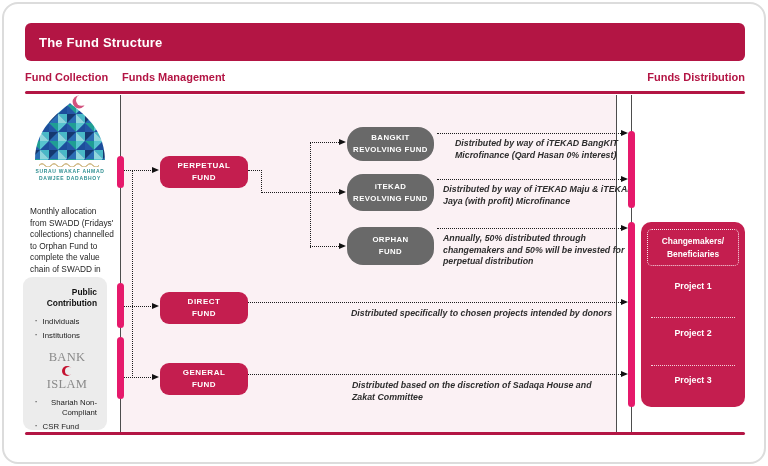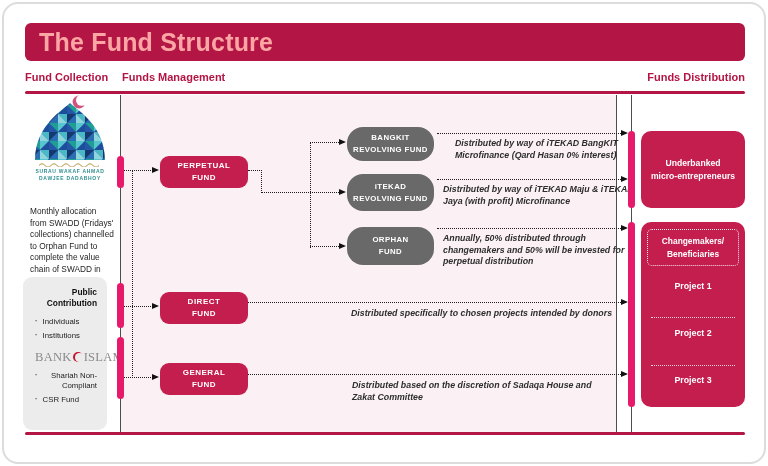--- a/index.html
+++ b/index.html
@@ -3,21 +3,21 @@
 <meta charset="utf-8">
 <style>
   html,body{margin:0;padding:0;background:#fff;}
   body{font-family:"Liberation Sans",sans-serif;-webkit-font-smoothing:antialiased;}
   #stage{position:relative;width:768px;height:466px;background:#fff;overflow:hidden;}
   .frame{position:absolute;inset:2px;border:2px solid #dcdcdc;border-radius:16px;pointer-events:none;}
   .abs{position:absolute;}
   
   .header-bar{left:25px;top:23px;width:720px;height:38px;background:#b31544;border-radius:6px;
     display:flex;align-items:center;padding-left:14px;box-sizing:border-box;}
-  .header-bar .title{color:#fca5a5;font-size:25px;font-weight:700;letter-spacing:.2px;}
+  .header-bar .title{color:#ffffff;font-size:13px;font-weight:700;letter-spacing:.2px;}
   .col-label{font-size:11px;font-weight:700;color:#b31544;top:71px;}
   .rule{background:#b31544;height:2.5px;border-radius:2px;}
   
   .vline{width:1px;background:#4d4d4d;}
   .panel-pink{left:121px;top:95px;width:495px;height:338px;background:#fbf1f4;}
   
   .pill{width:7px;background:#e6196b;border-radius:4px;}
   
   .fund-box{background:#c41e4f;color:#fff;border-radius:9px;display:flex;align-items:center;justify-content:center;
     text-align:center;font-weight:700;font-size:8px;letter-spacing:.5px;white-space:pre-line;line-height:1.5;}
@@ -36,21 +36,21 @@
   .note{font-style:italic;font-weight:600;font-size:8.8px;color:#2d2d2d;line-height:1.32;}
   .nowrap{white-space:nowrap;}
   
   .org-name{width:78px;text-align:center;color:#2e8f91;font-weight:700;font-size:5px;letter-spacing:.7px;line-height:1.3;}
   .alloc-note{width:84px;font-size:8.3px;line-height:1.4;color:#1f1f1f;}
   .pc-card{left:23px;top:277px;width:84px;height:153px;background:#ececec;border-radius:9px;box-sizing:border-box;padding:10px 8px 0 12px;text-align:right;}
   .pc-heading{font-size:8.4px;font-weight:700;color:#111;line-height:1.35;width:62px;}
   .pc-item{display:flex;gap:5px;font-size:7.8px;color:#222;line-height:1.3;margin-top:4px;width:62px;}
   .pc-item .b{color:#555;font-weight:700;line-height:1.1;}
   .bank-logo{display:flex;align-items:center;gap:1px;margin:9px 0 6px 0;color:#8a8a8a;
-    font-family:"Liberation Serif",serif;font-size:12.5px;font-weight:400;letter-spacing:.3px;}
+    font-family:"Liberation Serif",serif;font-size:12.5px;font-weight:400;letter-spacing:.3px;flex-direction:column;}
   .cres{position:relative;width:10px;height:10px;border-radius:50%;background:#c41230;flex:0 0 auto;}
   .cres::after{content:"";position:absolute;left:2.6px;top:.8px;width:8.4px;height:8.4px;border-radius:50%;background:#ececec;}
 </style>
 </head>
 <body>
 
 <div id="stage">
 
   <div class="abs header-bar">
     <span class="title">The Fund Structure</span>
@@ -172,22 +172,20 @@
   <div class="abs note" style="left:443px;top:233px;width:182px;">Annually, 50% distributed through changemakers and 50% will be invested for perpetual distribution</div>
   <div class="abs note nowrap" style="left:351px;top:308px;">Distributed specifically to chosen projects intended by donors</div>
   <div class="abs note" style="left:352px;top:380px;width:270px;">
     <span>Distributed based on the discretion of Sadaqa House and</span><br>
     <span style="font-weight:700;">Zakat Committee</span>
   </div>
 
   <div class="abs pill" style="left:628px;top:131px;height:77px;"></div>
   <div class="abs pill" style="left:628px;top:222px;height:185px;"></div>
 
-  <div class="abs dist-box dist-label" style="left:641px;top:131px;width:104px;height:77px;font-size:8.6px;">Underbanked
-micro-entrepreneurs</div>
 
   <div class="abs dist-box" style="left:641px;top:222px;width:104px;height:185px;">
     <div class="abs inner-dotted dist-label" style="left:6px;top:7px;width:92px;height:37px;font-size:8.4px;">Changemakers/
 Beneficiaries</div>
     <div class="abs dist-label" style="left:0;top:58px;width:104px;height:14px;font-size:8.8px;">Project 1</div>
     <div class="abs wsep" style="left:10px;top:95px;width:84px;"></div>
     <div class="abs dist-label" style="left:0;top:105px;width:104px;height:14px;font-size:8.8px;">Project 2</div>
     <div class="abs wsep" style="left:10px;top:143px;width:84px;"></div>
     <div class="abs dist-label" style="left:0;top:152px;width:104px;height:14px;font-size:8.8px;">Project 3</div>
   </div>

